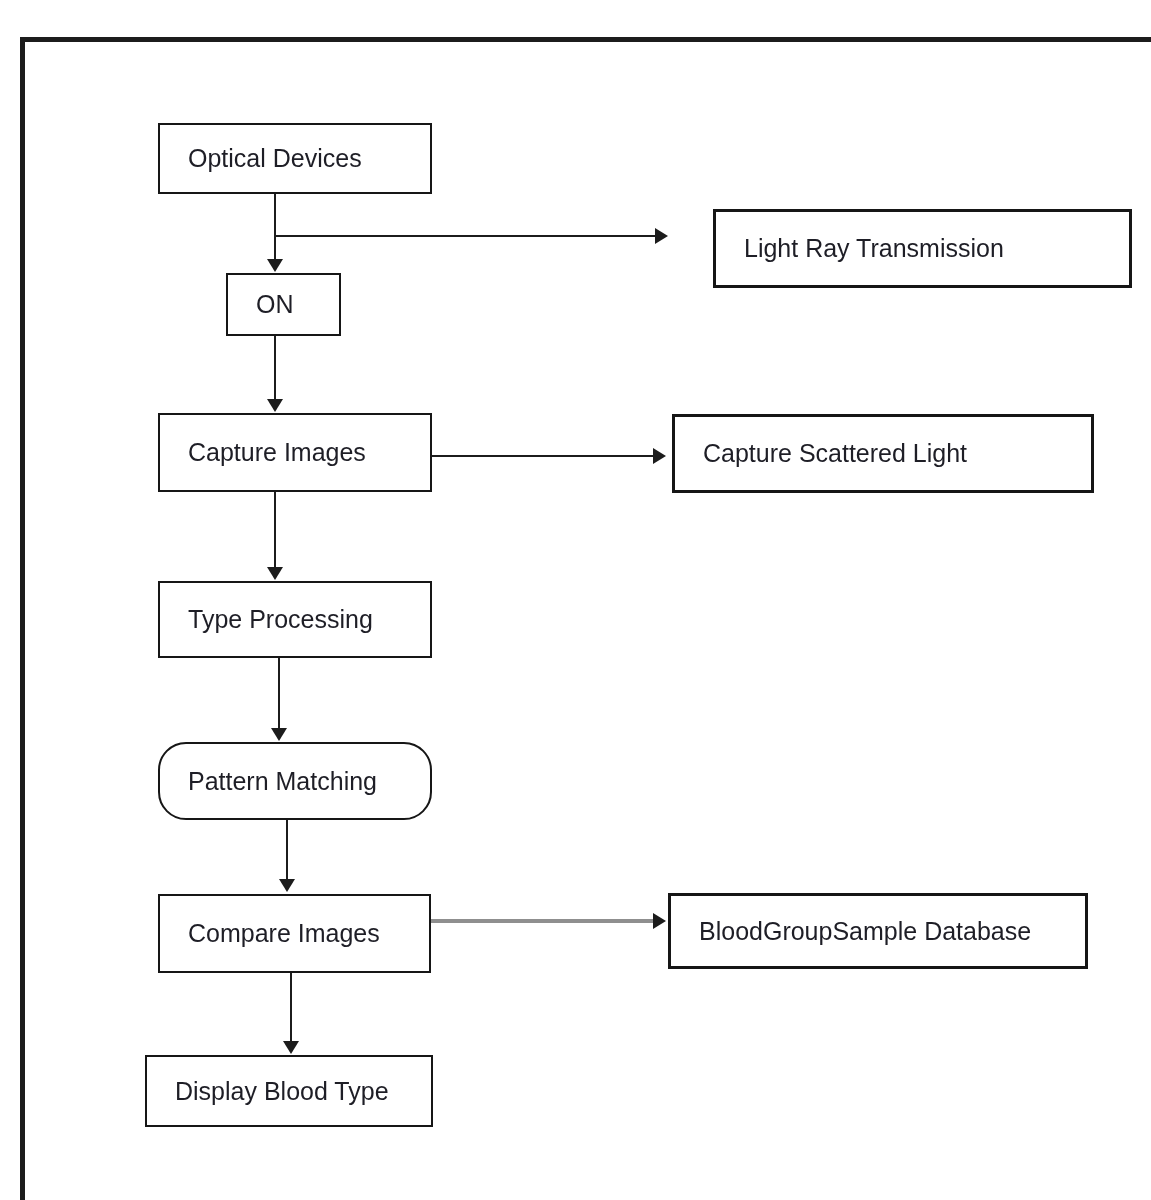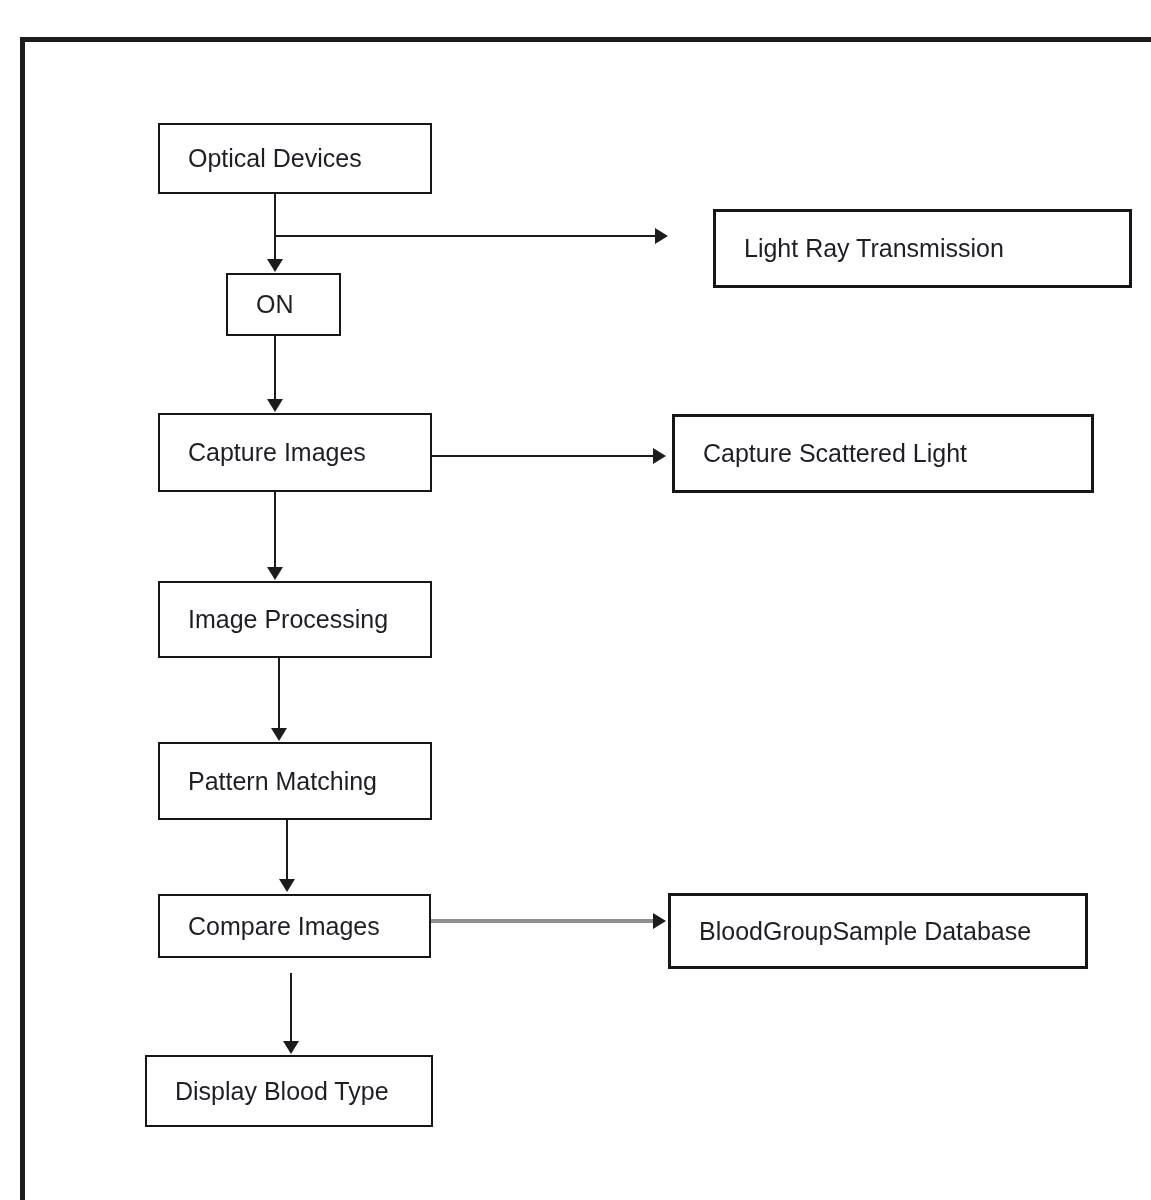--- a/index.html
+++ b/index.html
@@ -77,26 +77,26 @@
       <div class="node" style="left: 158px; top: 123px; width: 274px; height: 71px;">
         <span class="node-label">Optical Devices</span>
       </div>
       <div class="node" style="left: 226px; top: 273px; width: 115px; height: 63px;">
         <span class="node-label">ON</span>
       </div>
       <div class="node" style="left: 158px; top: 413px; width: 274px; height: 79px;">
         <span class="node-label">Capture Images</span>
       </div>
       <div class="node" style="left: 158px; top: 581px; width: 274px; height: 77px;">
-        <span class="node-label">Image Processing</span>
+        <span class="node-label">Type Processing</span>
       </div>
-      <div class="node" style="left: 158px; top: 742px; width: 274px; height: 78px;">
+      <div class="node" style="left: 158px; top: 742px; width: 274px; height: 78px; border-radius: 28px;">
         <span class="node-label">Pattern Matching</span>
       </div>
-      <div class="node" style="left: 158px; top: 894px; width: 273px; height: 64px;">
+      <div class="node" style="left: 158px; top: 894px; width: 273px; height: 79px;">
         <span class="node-label">Compare Images</span>
       </div>
       <div class="node" style="left: 145px; top: 1055px; width: 288px; height: 72px;">
         <span class="node-label">Display Blood Type</span>
       </div>
       <div class="node thick" style="left: 670px; top: 209px; width: 419px; height: 79px; margin-left: 43px;">
         <span class="node-label">Light Ray Transmission</span>
       </div>
       <div class="node thick" style="left: 672px; top: 414px; width: 422px; height: 79px;">
         <span class="node-label">Capture Scattered Light</span>

